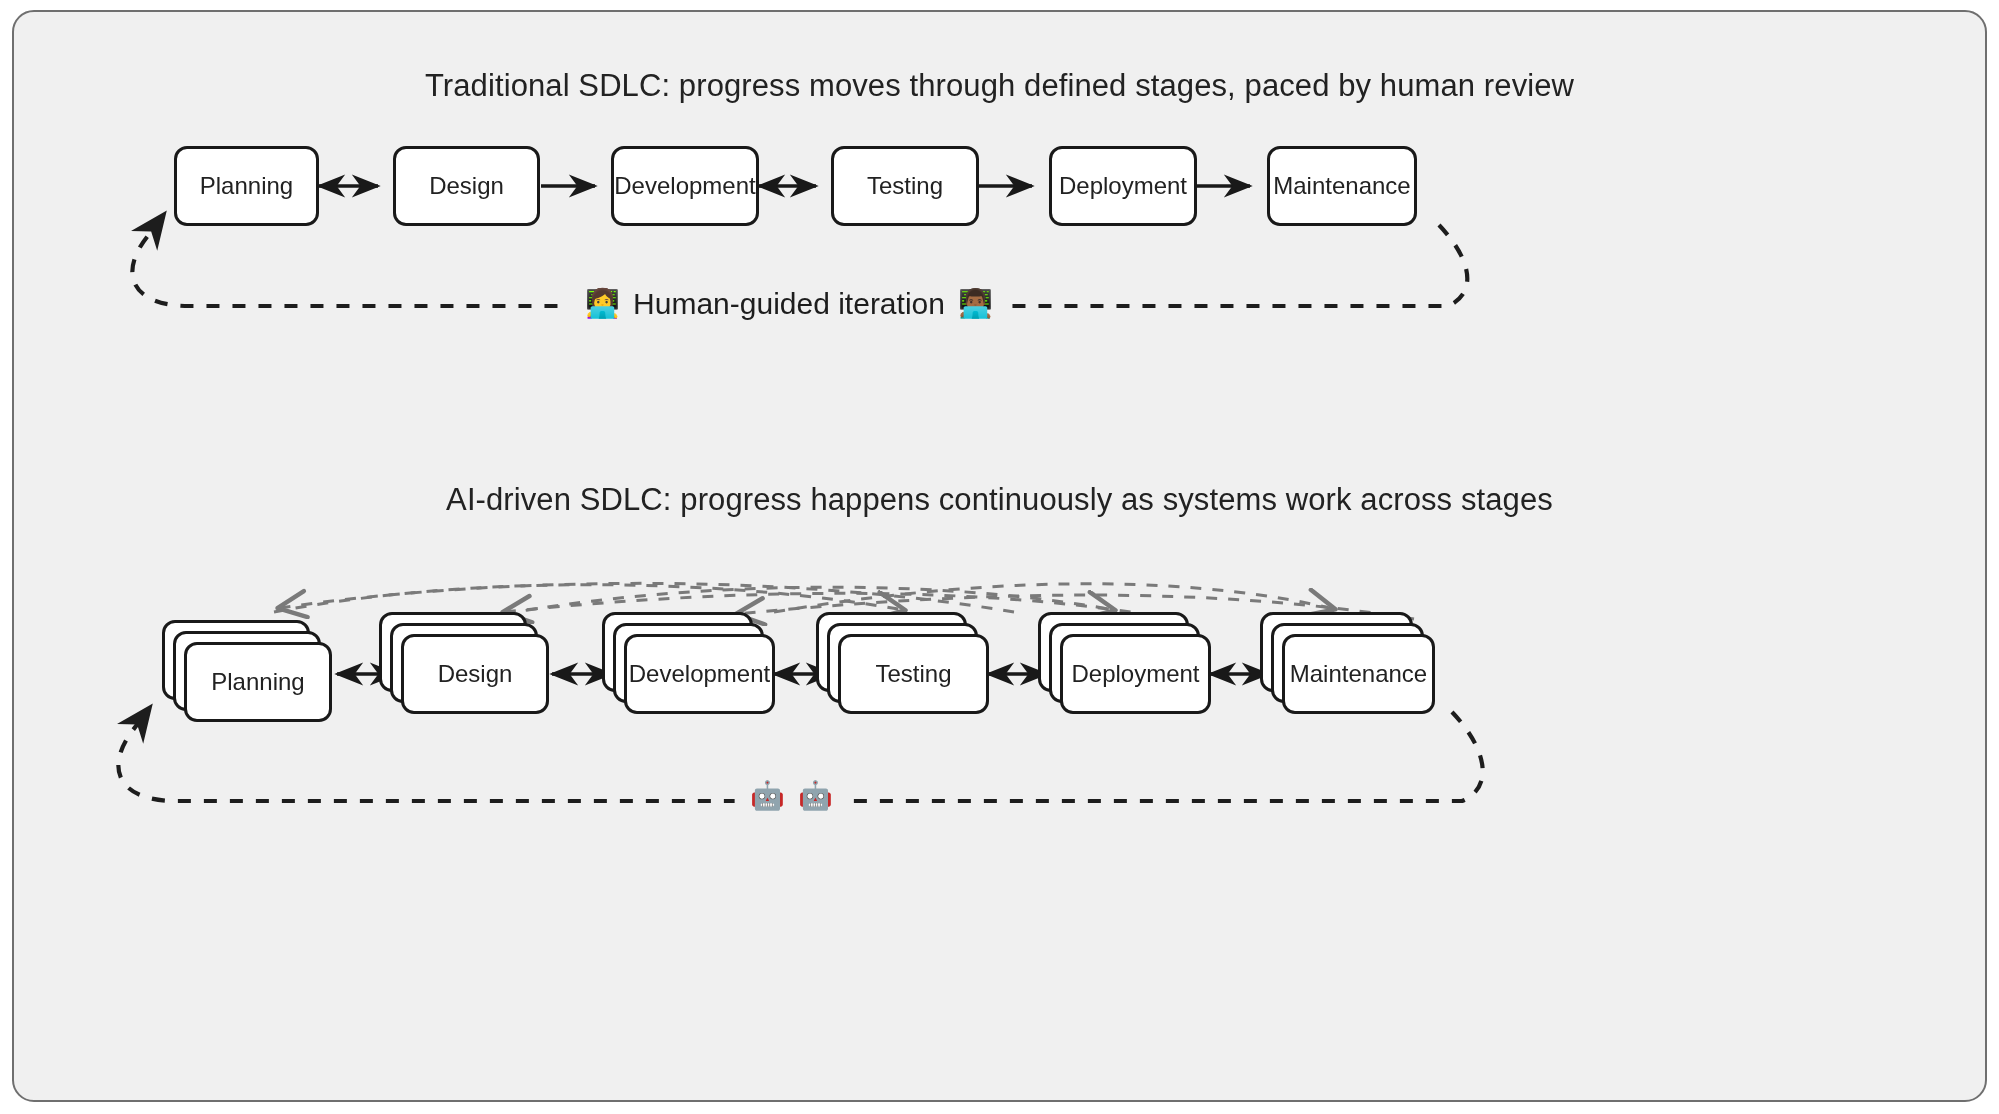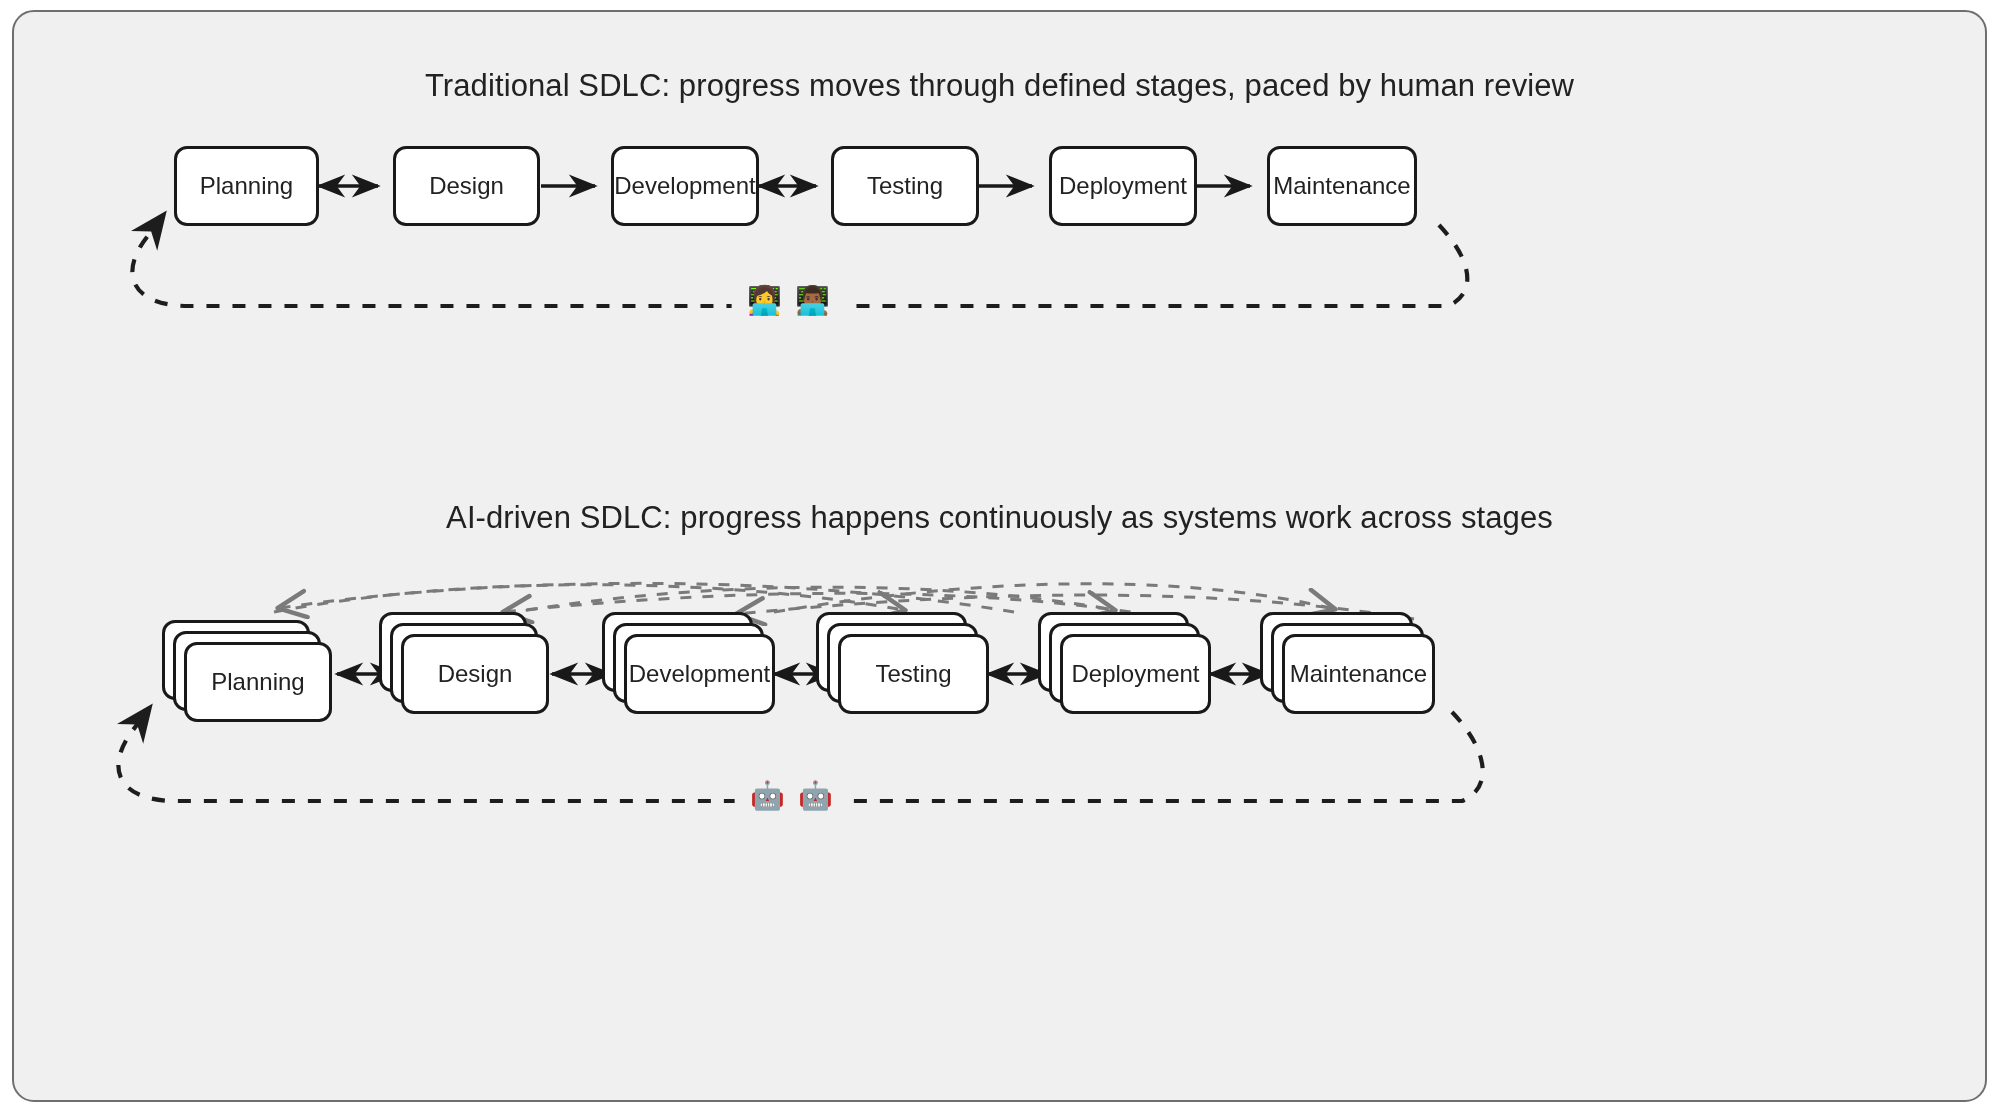--- a/index.html
+++ b/index.html
@@ -36,21 +36,21 @@
     position: absolute;
     width: 100%;
     text-align: center;
     color: #222222;
     font-size: 31px;
     font-weight: 400;
     letter-spacing: 0.1px;
     white-space: nowrap;
   }
   #title-traditional { top: 56px; }
-  #title-ai { top: 470px; margin-top: 18px; }
+  #title-ai { top: 470px; }
 
   
   .stage {
     position: absolute;
     box-sizing: border-box;
     background: #ffffff;
     border: 3.5px solid #191919;
     border-radius: 13px;
     color: #222222;
     font-size: 24px;
@@ -170,20 +170,21 @@
   </div>
   <div class="stage" style="left:1035px; top:134px; width:148px; height:80px;">
     <span>Deployment</span>
   </div>
   <div class="stage" style="left:1253px; top:134px; width:150px; height:80px;">
     <span>Maintenance</span>
   </div>
 
   <div class="loop-caption" style="left:775px; top:275px;">
     <span class="emoji">👩‍💻</span>
+    <span>Human-guided iteration</span>
     <span class="emoji">👨🏾‍💻</span>
   </div>
 
   <div class="stack-wrap" style="left:148px; top:608px; width:175px; height:105px;">
     <div class="layer" style="left:0px; top:0px; width:148px; height:80px;"></div>
     <div class="layer" style="left:11px; top:11px; width:148px; height:80px;"></div>
     <div class="front" style="left:22px; top:22px; width:148px; height:80px;">
       <span>Planning</span>
     </div>
   </div>

